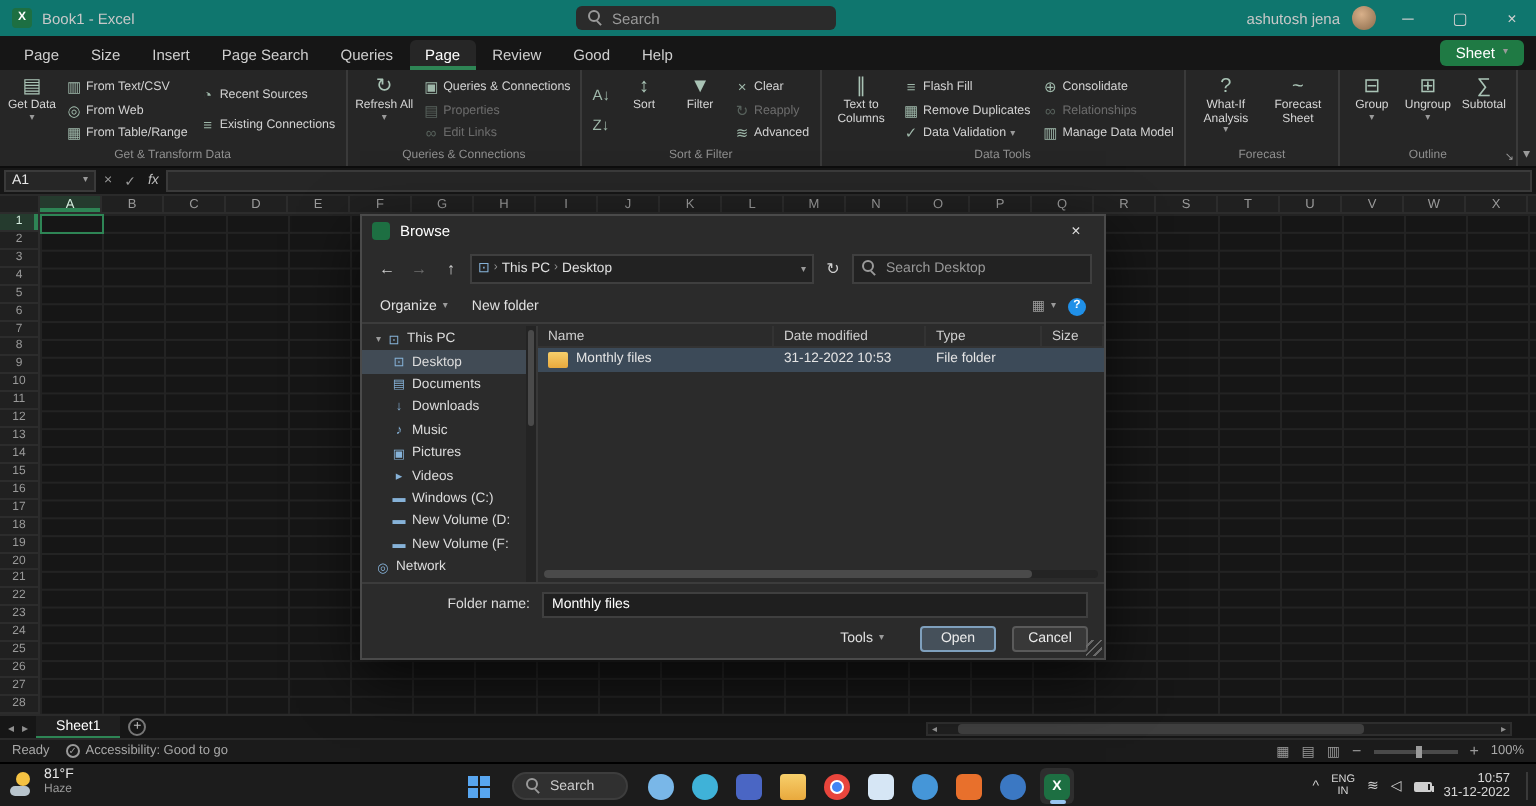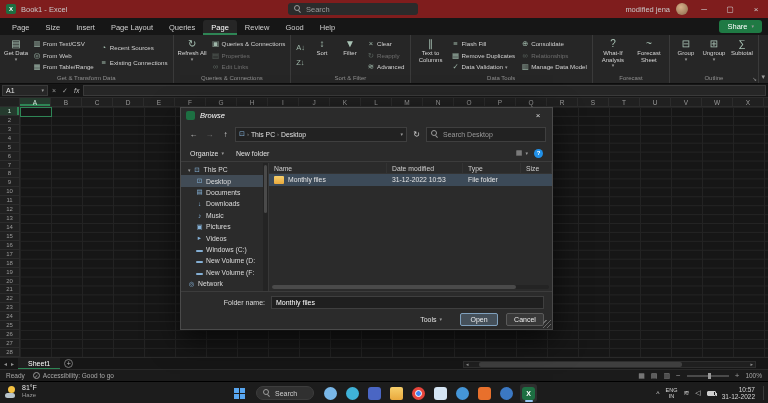--- a/index.html
+++ b/index.html
@@ -1,20 +1,20 @@
 <!DOCTYPE html>
 <html><head>
 <meta charset="utf-8">
 <style>
   html,body{margin:0;padding:0;background:#000;}
   *{box-sizing:border-box;font-family:"Liberation Sans",sans-serif;-webkit-font-smoothing:antialiased;}
   .screen{position:relative;width:768px;height:403px;background:#161616;overflow:hidden;color:#d0d0d0;}
 
   
-  .titlebar{position:absolute;top:0;left:0;right:0;height:18px;background:#7f1d1d;display:flex;align-items:center;font-size:7.5px;color:#c8c8c8;}
+  .titlebar{position:absolute;top:0;left:0;right:0;height:18px;background:#0f766e;display:flex;align-items:center;font-size:7.5px;color:#c8c8c8;}
   .xlogo{width:10px;height:10px;margin:0 5px 0 6px;background:#1d6f42;border-radius:2px;display:flex;align-items:center;justify-content:center;color:#fff;font-size:6px;font-weight:bold;}
   .tb-search{position:absolute;left:288px;top:3px;width:130px;height:12px;background:#2b2b2b;border-radius:3px;display:flex;align-items:center;gap:4px;padding:0 6px;color:#9a9a9a;}
   .tb-right{position:absolute;right:0;top:0;height:18px;display:flex;align-items:center;gap:6px;padding-right:2px;}
   .avatar{width:12px;height:12px;border-radius:50%;background:radial-gradient(circle at 40% 35%,#d8b08a,#8a6a4a);}
   .winbtn{width:20px;height:18px;display:flex;align-items:center;justify-content:center;font-size:8px;color:#cfcfcf;}
   .mag{position:relative;width:8px;height:8px;display:inline-block;flex:0 0 8px;}
   .mag::before{content:"";position:absolute;top:0;left:0;width:4px;height:4px;border:1px solid #9a9a9a;border-radius:50%;}
   .mag::after{content:"";position:absolute;width:3px;height:1px;background:#9a9a9a;transform:rotate(45deg);top:6px;left:4px;}
 
   
@@ -107,21 +107,21 @@
   .battery{width:9px;height:5px;border:1px solid #cfcfcf;border-radius:1px;position:relative;}
   .battery::after{content:"";position:absolute;right:-2px;top:1px;width:1px;height:3px;background:#cfcfcf;}
   .battery::before{content:"";position:absolute;left:0;top:0;bottom:0;width:6px;background:#cfcfcf;}
   .clock{text-align:right;font-size:6.5px;color:#d8d8d8;line-height:7.5px;}
   .showdesk{width:1px;height:14px;background:#3a3a3a;margin-left:2px;}
 
   
   .dialog{position:absolute;left:180px;top:107px;width:373px;height:223px;background:#2b2b2b;border:1px solid #4a4a4a;box-shadow:0 10px 28px rgba(0,0,0,.65);z-index:10;font-size:7px;color:#dddddd;}
   .dtitle{height:15px;display:flex;align-items:center;gap:5px;padding:0 5px;}
   .dicon{width:9px;height:9px;background:#1d6f42;border-radius:2px;}
-  .dtitletext{font-size:7.5px;color:#fff;font-style:italic;}
+  .dtitletext{font-size:7.5px;color:#fff;}
   .dclose{margin-left:auto;width:18px;height:15px;display:flex;align-items:center;justify-content:center;font-size:8px;color:#dcdcdc;}
   .dnav{height:22px;display:flex;align-items:center;gap:3px;padding:0 6px;}
   .navbtn{width:13px;height:13px;display:flex;align-items:center;justify-content:center;font-size:8px;color:#cfcfcf;}
   .navbtn.dim{opacity:.4;}
   .crumbbar{flex:0 0 172px;height:15px;background:#222;border:1px solid #3f3f3f;display:flex;align-items:center;padding:0 3px;gap:2px;font-size:6.8px;color:#e0e0e0;}
   .crumbpc{font-size:7px;color:#86b2d8;}
   .crumbsep{color:#8f8f8f;font-size:6px;}
   .crumbdd{margin-left:auto;font-size:5px;color:#9a9a9a;}
   .dsearch{flex:1;height:15px;background:#222;border:1px solid #3f3f3f;display:flex;align-items:center;gap:4px;padding:0 4px;color:#9a9a9a;}
   .dtoolbar{height:17px;display:flex;align-items:center;gap:12px;padding:0 9px;border-bottom:1px solid #3c3c3c;}
@@ -167,41 +167,41 @@
 <div class="screen">
 
   <div class="titlebar">
     <span class="xlogo">X</span>
     <span>Book1 - Excel</span>
     <div class="tb-search">
       <span class="mag"></span>
       <span>Search</span>
     </div>
     <div class="tb-right">
-      <span>modified jena</span>
+      <span>ashutosh jena</span>
       <span class="avatar"></span>
       <span class="winbtn">─</span>
       <span class="winbtn">▢</span>
       <span class="winbtn close">×</span>
     </div>
   </div>
 
   <div class="tabstrip">
       <div class="rtab">Page</div>
       <div class="rtab">Size</div>
       <div class="rtab">Insert</div>
-      <div class="rtab">Page Layout</div>
+      <div class="rtab">Page Search</div>
       <div class="rtab">Queries</div>
       <div class="rtab active">Page</div>
       <div class="rtab">Review</div>
       <div class="rtab">Good</div>
       <div class="rtab">Help</div>
     </div>
   <div class="sharebtn">
-    <span>Share</span>
+    <span>Sheet</span>
     <span class="ddrop">▾</span>
   </div>
 
   <div class="ribbon">
       <div class="rgroup">
         <div class="rgrow">
           <div class="rbig">
             <span class="bicon">▤</span>
             <span class="blabel">Get Data</span>
             <span class="ddrop">▾</span>

